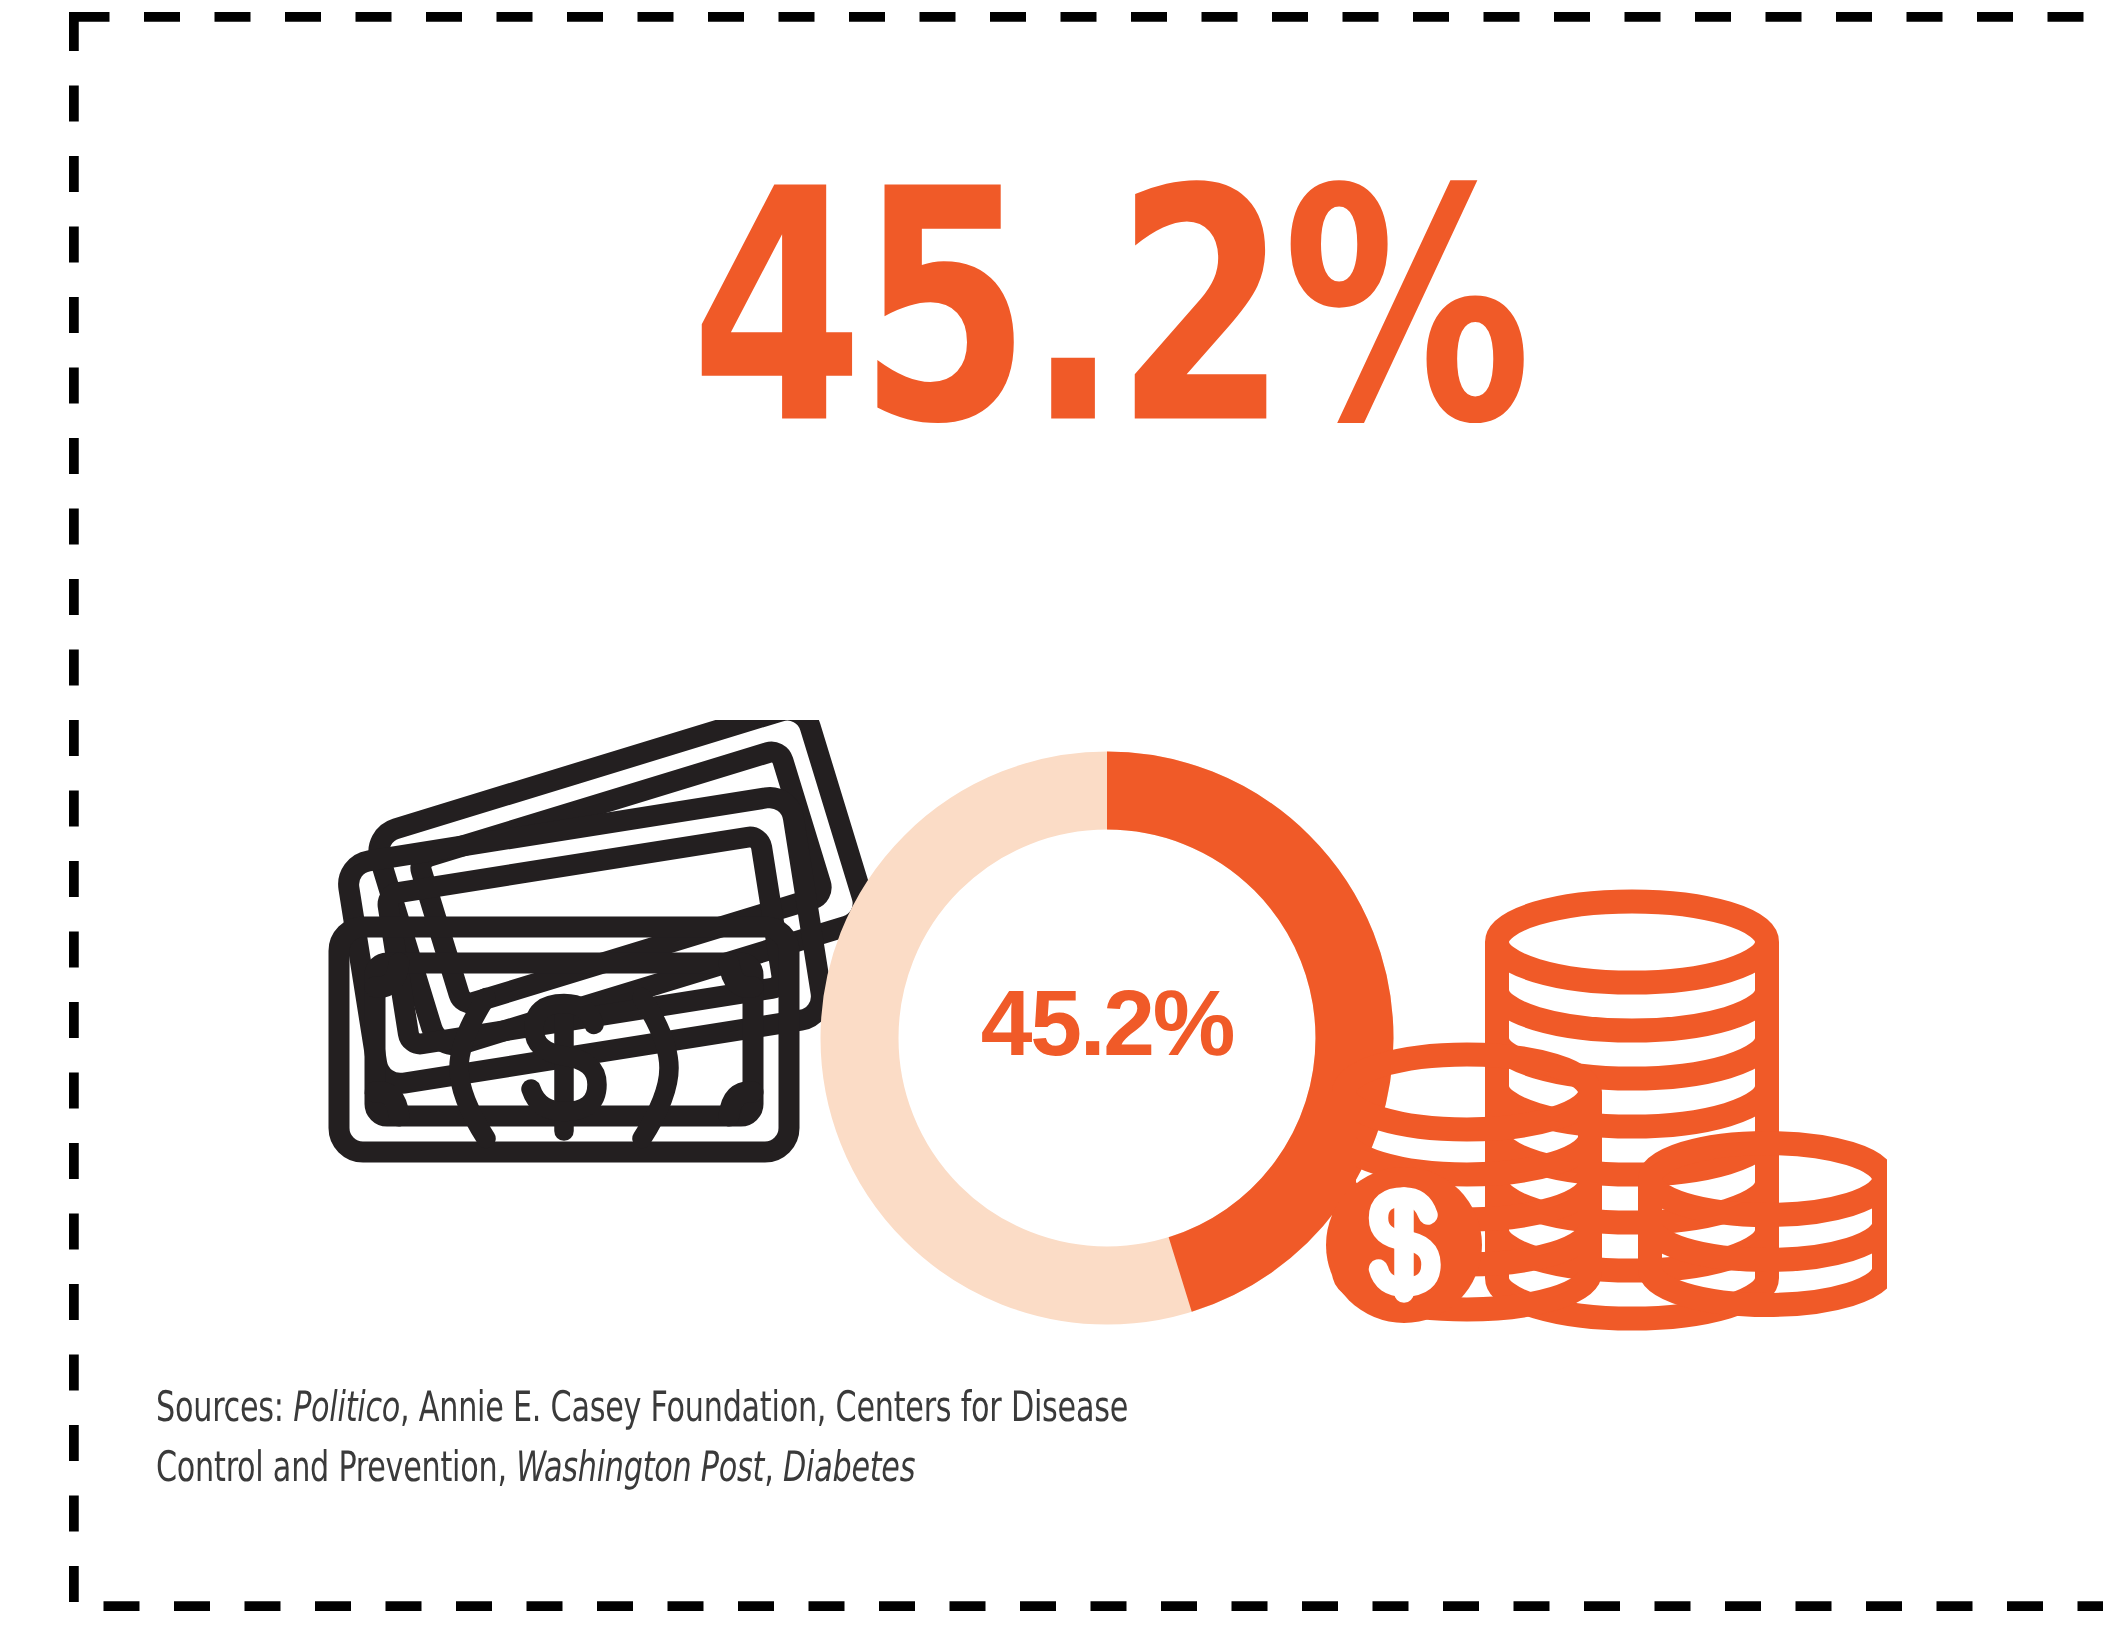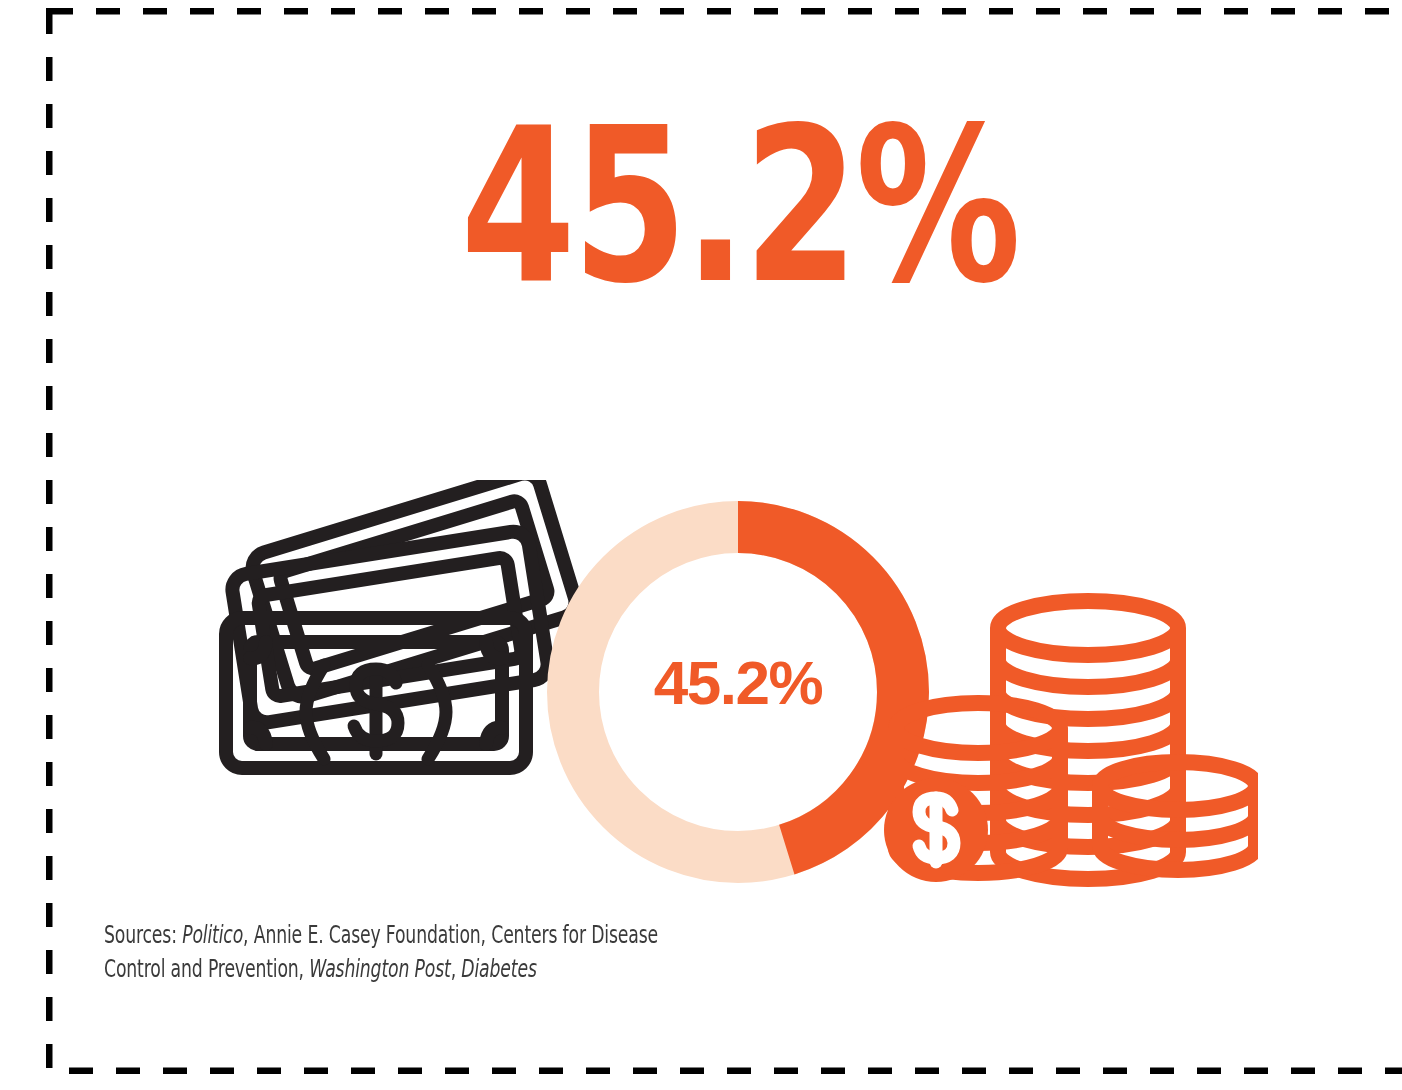--- a/index.html
+++ b/index.html
@@ -116,21 +116,21 @@
   }
 
   
   .sources {
     position: absolute;
     left: 66px;
     top: 918px;
     width: 1180px;
     color: #3A3A3A;
     font-family: "Liberation Sans Narrow", "DejaVu Sans Condensed", "Liberation Sans", sans-serif;
-    font-size: 24px;
+    font-size: 28px;
     line-height: 1.42;
     letter-spacing: -0.2px;
   }
   .sources .ln {
     display: block;
     transform: scaleX(0.80);
     transform-origin: 0% 50%;
     white-space: nowrap;
   }
   .sources i {

